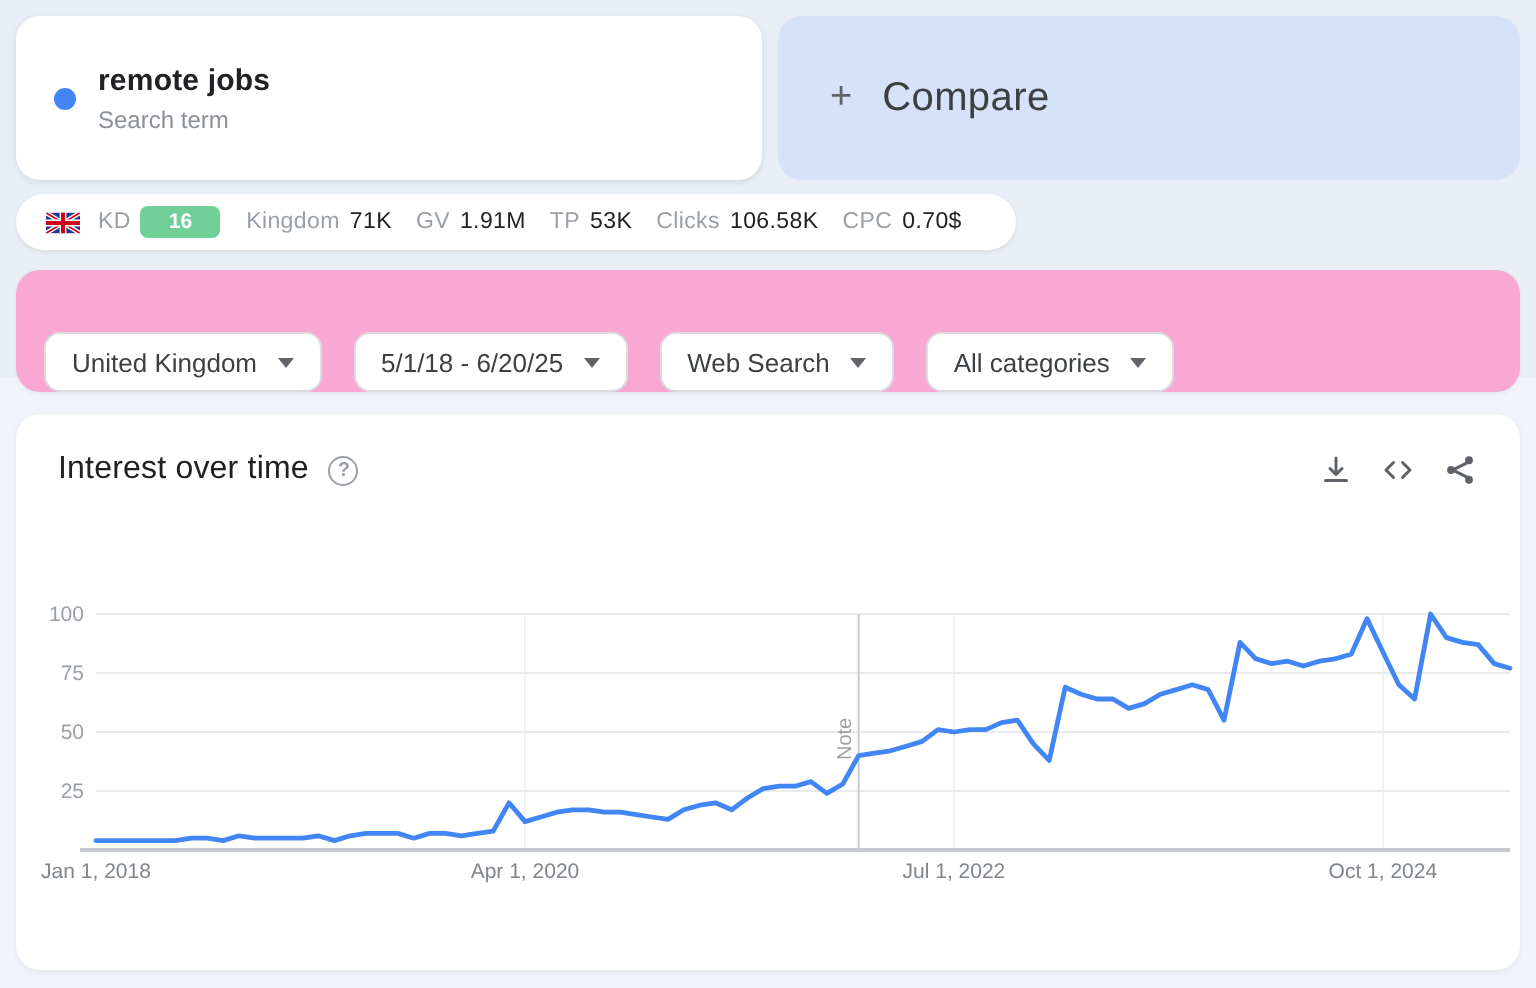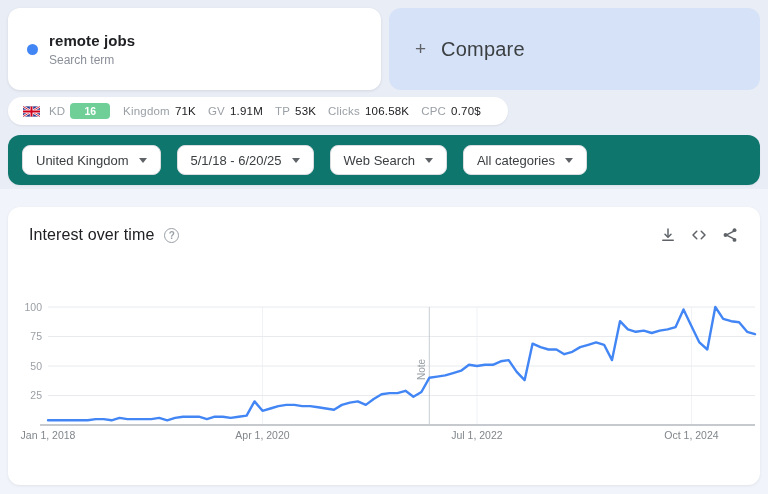--- a/index.html
+++ b/index.html
@@ -51,24 +51,24 @@
   .flag { width: 17px; height: 11px; margin-right: 9px; flex: 0 0 auto; border-radius: 1px; }
   .stat-label { color: #9aa0a6; margin-right: 5px; letter-spacing: .2px; }
   .stat-value { color: #202124; font-weight: 400; margin-right: 12px; letter-spacing: .2px; }
   .kd-badge {
     background: #6fcf97; color: #ffffff; font-weight: 700; font-size: 10.5px;
     border-radius: 4px; padding: 2px 14px; margin-right: 13px;
   }
 
   
   .filters {
-    position: absolute; left: 8px; top: 135px; width: 752px; height: 50px;
-    background: #0f766e; border-radius: 12px;
+    position: absolute; left: 8px; top: 135px; width: 752px; height: 61px;
+    background: #f9a8d4; border-radius: 12px;
     box-shadow: 0 1px 2px rgba(32,33,36,.06);
-    display: flex; align-items: center; padding-left: 14px; gap: 16px;
+    display: flex; align-items: flex-end; padding-left: 14px; gap: 16px;
   }
   .pill {
     height: 30px; border: 1px solid #dadce0; border-radius: 8px;
     background: #fff; display: inline-flex; align-items: center;
     padding: 0 13px; gap: 10px; cursor: pointer;
     font-size: 13px; color: #3c4043;
   }
   .caret {
     width: 0; height: 0; border-left: 4px solid transparent;
     border-right: 4px solid transparent; border-top: 5px solid #5f6368;

